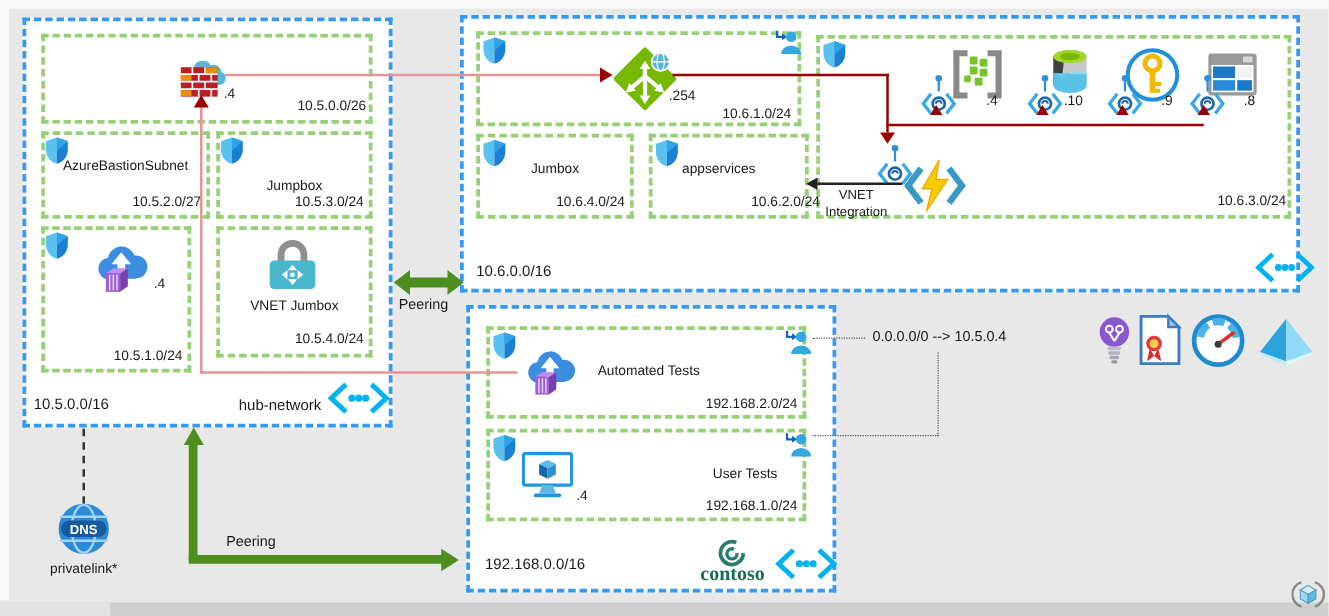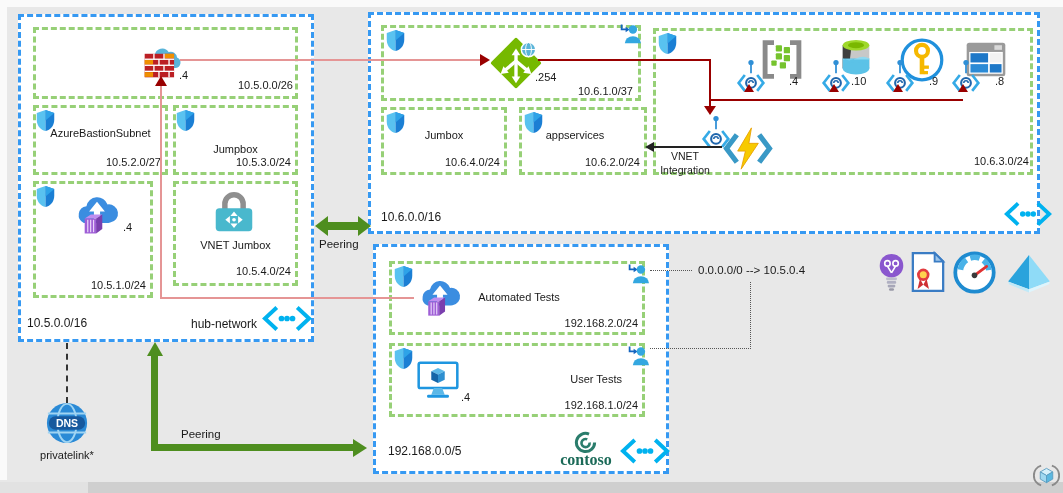--- a/index.html
+++ b/index.html
@@ -274,21 +274,21 @@
 
 <div class="box" style="left:368px;top:12px;width:672px;height:222px;">
   <div class="subnet" style="left:10px;top:10px;width:260px;height:76px;"></div>
   <svg class="ic" style="left:14px;top:14px;width:21px;height:23px;">
         <use href="#s-shield"></use>
       </svg>
   <svg class="ic" style="left:119px;top:22px;width:52px;height:52px;">
         <use href="#s-appgw"></use>
       </svg>
   <div class="t" style="left:164px;top:56px;">.254</div>
-  <div class="t tr" style="left:140px;top:70px;width:122px;">10.6.1.0/37</div>
+  <div class="t tr" style="left:140px;top:70px;width:122px;">10.6.1.0/24</div>
   <svg class="ic" style="left:248px;top:8px;width:23px;height:21px;">
         <use href="#s-guest"></use>
       </svg>
 
   <div class="subnet" style="left:282px;top:13px;width:380px;height:147px;"></div>
   <svg class="ic" style="left:286px;top:17px;width:21px;height:23px;">
         <use href="#s-shield"></use>
       </svg>
 
   <svg class="ic" style="left:387px;top:24px;width:48px;height:41px;">
@@ -330,21 +330,21 @@
         <use href="#s-shield"></use>
       </svg>
   <div class="t tc" style="left:10px;top:114px;width:126px;">Jumbox</div>
   <div class="t tr" style="left:10px;top:141px;width:119px;">10.6.4.0/24</div>
 
   <div class="subnet" style="left:148px;top:92px;width:128px;height:68px;"></div>
   <svg class="ic" style="left:152px;top:96px;width:21px;height:23px;">
         <use href="#s-shield"></use>
       </svg>
   <div class="t tc" style="left:148px;top:114px;width:112px;">appservices</div>
-  <div class="t tr" style="left:148px;top:141px;width:121px;">10.6.2.0/24</div>
+  <div class="t tr" style="left:148px;top:141px;width:121px;padding-left:16px;">10.6.2.0/24</div>
 
   <div class="t tc tw" style="left:284px;top:134px;width:60px;font-size:10.5px;line-height:14px;">VNET Integration</div>
   <svg class="ic" style="left:330px;top:100px;width:30px;height:39px;">
         <use href="#s-pe"></use>
       </svg>
   <svg class="ic" style="left:352px;top:112px;width:50px;height:43px;">
         <use href="#s-func"></use>
       </svg>
 
   <div class="t t12" style="left:10px;top:196px;">10.6.0.0/16</div>
@@ -374,21 +374,21 @@
   <svg class="ic" style="left:41px;top:114px;width:42px;height:39px;">
         <use href="#s-vm"></use>
       </svg>
   <div class="t" style="left:85px;top:144px;">.4</div>
   <div class="t tc" style="left:66px;top:126px;width:180px;text-align:right;">User Tests</div>
   <div class="t tr" style="left:100px;top:152px;width:162px;">192.168.1.0/24</div>
   <svg class="ic" style="left:251px;top:98px;width:23px;height:21px;">
         <use href="#s-guest"></use>
       </svg>
 
-  <div class="t t12" style="left:12px;top:198px;">192.168.0.0/5</div>
+  <div class="t t12" style="left:12px;top:198px;">192.168.0.0/16</div>
   <svg class="ic" style="left:198px;top:184px;width:23px;height:23px;">
         <use href="#s-contoso"></use>
       </svg>
   <div class="t tc" style="left:166px;top:206px;width:88px;font-family:'Liberation Serif',serif;font-size:16px;font-weight:bold;color:#1b6a58;">contoso</div>
   <svg class="ic" style="left:243px;top:190px;width:52px;height:28px;">
         <use href="#s-vnet"></use>
       </svg>
 </div>
 
 <div class="hl" style="left:180px;top:59px;width:302px;height:2px;background:#e59595;"></div>

